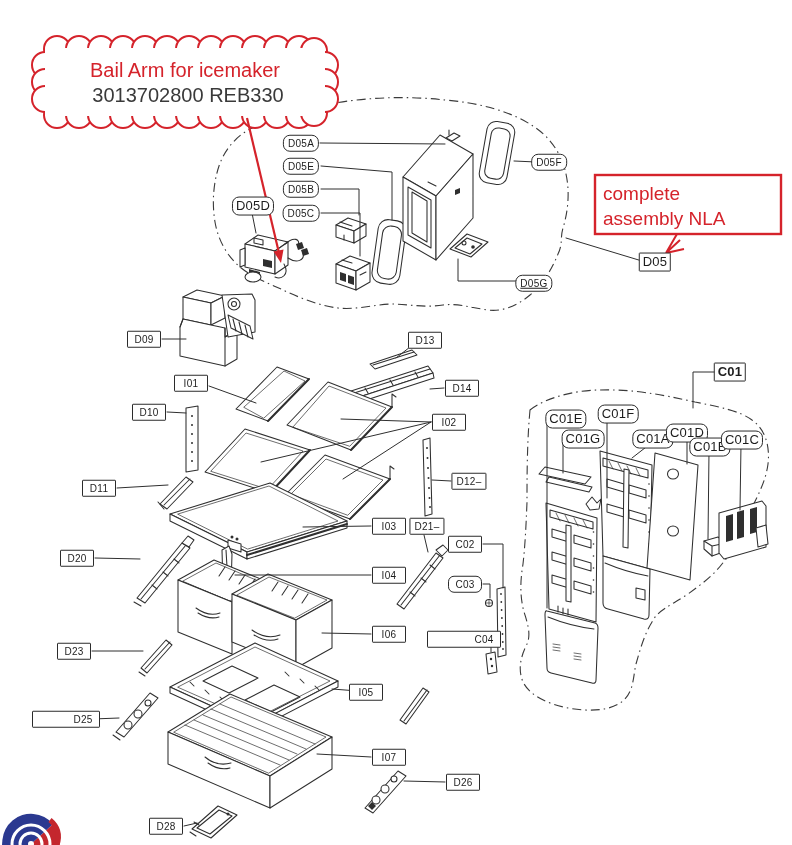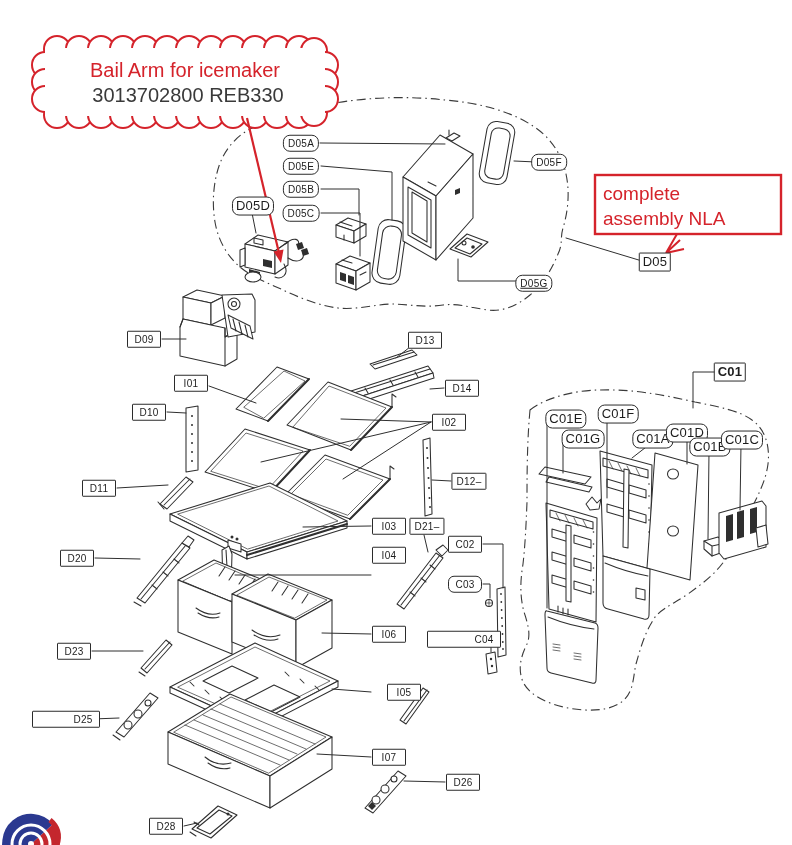--- a/index.html
+++ b/index.html
@@ -481,27 +481,27 @@
       <div class="plabel rect md" style="left: 191px; top: 351px;">I01</div>
       <div class="plabel rect md" style="left: 462px; top: 356px;">D14</div>
       <div class="plabel rect md" style="left: 149px; top: 380px;">D10</div>
       <div class="plabel rect md" style="left: 449px; top: 390px;">I02</div>
       <div class="plabel rect md" style="left: 99px; top: 456px;">D11</div>
       <div class="plabel rect md" style="left: 469px; top: 449px;">D12–</div>
       <div class="plabel rect md" style="left: 389px; top: 494px;">I03</div>
       <div class="plabel rect md" style="left: 427px; top: 494px;">D21–</div>
       <div class="plabel rect md" style="left: 77px; top: 526px;">D20</div>
       <div class="plabel rect md" style="left: 465px; top: 512px;">C02</div>
-      <div class="plabel rect md" style="left: 389px; top: 523px;">I04</div>
+      <div class="plabel rect md" style="left: 389px; top: 543px;">I04</div>
       <div class="plabel rect md" style="left: 465px; top: 552px; border-radius: 6px;">C03</div>
       <div class="plabel rect md" style="left: 74px; top: 619px;">D23</div>
       <div class="plabel rect md" style="left: 389px; top: 602px;">I06</div>
       <div class="plabel rect md" style="left: 464px; top: 607px; padding-left: 44px;">C04</div>
       <div class="plabel rect md" style="left: 66px; top: 687px; padding-left: 38px;">D25</div>
-      <div class="plabel rect md" style="left: 404px; top: 660px;">I05</div>
+      <div class="plabel rect md" style="left: 366px; top: 660px;">I05</div>
       <div class="plabel rect md" style="left: 389px; top: 725px;">I07</div>
       <div class="plabel rect md" style="left: 463px; top: 750px;">D26</div>
       <div class="plabel rect md" style="left: 166px; top: 794px;">D28</div>
       <div class="plabel rect sm" style="left: 730px; top: 340px; font-weight: bold;">C01</div>
       <div class="plabel rounded sm" style="left: 566px; top: 387px;">C01E</div>
       <div class="plabel rounded sm" style="left: 618px; top: 382px;">C01F</div>
       <div class="plabel rounded sm" style="left: 583px; top: 407px;">C01G</div>
       <div class="plabel rounded sm" style="left: 653px; top: 407px;">C01A</div>
       <div class="plabel rounded sm" style="left: 687px; top: 401px;">C01D</div>
       <div class="plabel rounded sm" style="left: 710px; top: 415px;">C01B</div>

